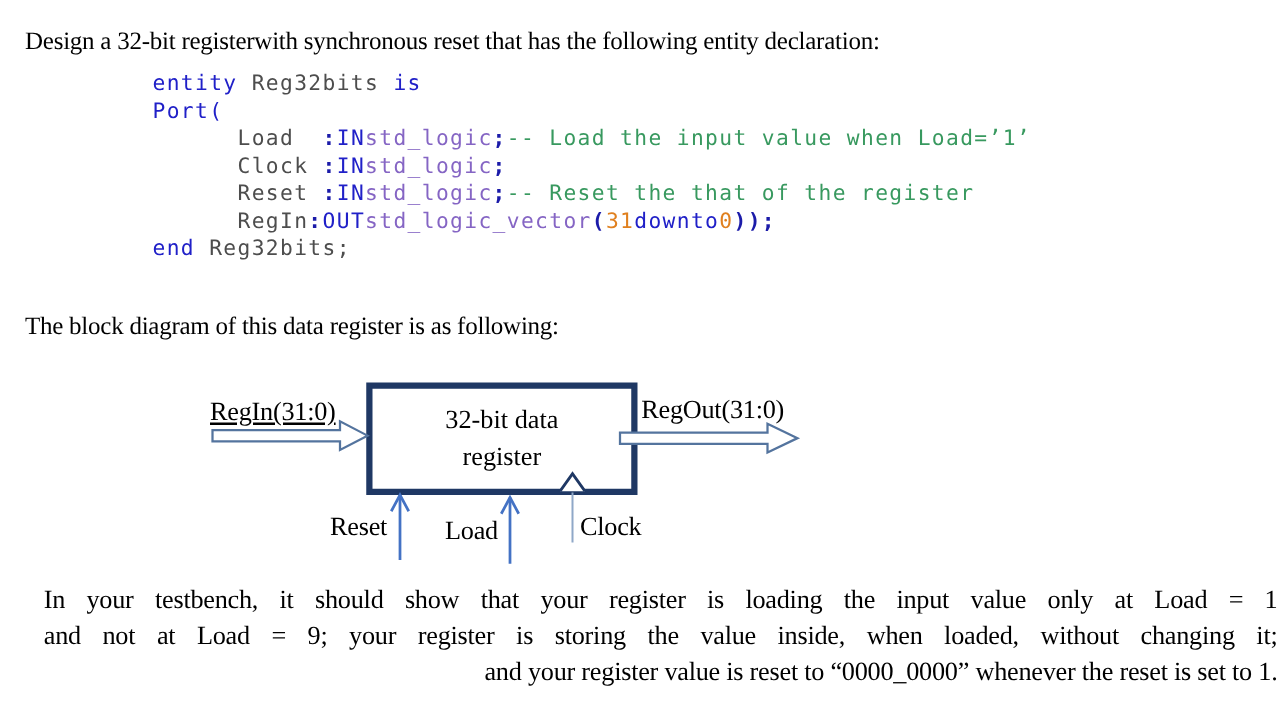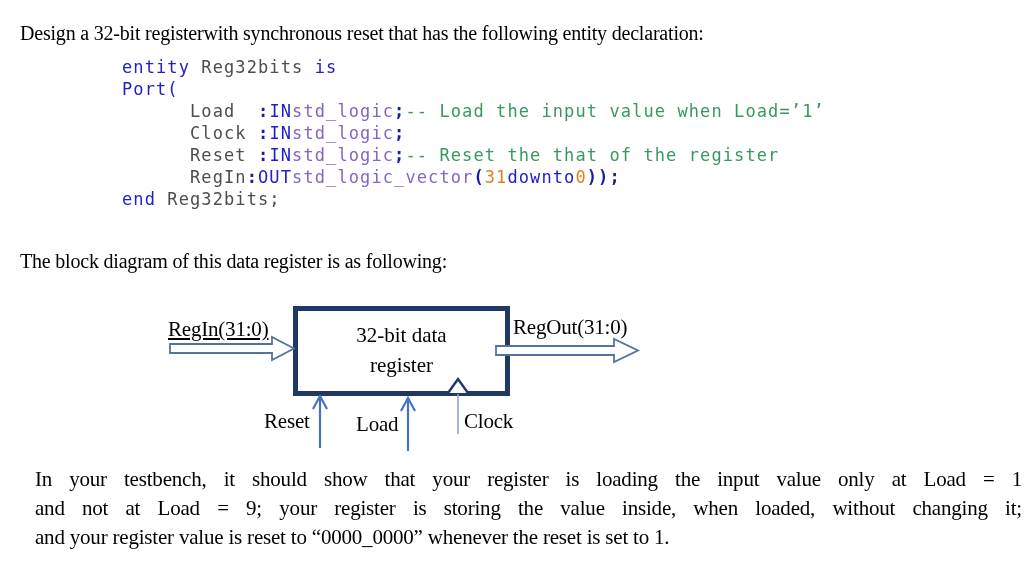--- a/index.html
+++ b/index.html
@@ -36,21 +36,21 @@
   .lbl-clock{left:464px;top:119px;}
   .box-text{
     left:298px;top:22px;width:207px;height:75px;
     display:flex;flex-direction:column;align-items:center;justify-content:center;
     font-size:21px;line-height:30px;text-align:center;
   }
 
   
   .outro{left:20px;top:465px;width:987px;font-size:21px;line-height:29px;letter-spacing:-0.2px;margin-left:15px;}
   .outro .jline{text-align:justify;text-align-last:justify;white-space:normal;}
-  .outro .lastline{text-align:left;}
+  .outro .lastline{text-align:right;}
 </style>
 </head>
 <body>
 
 <div class="abs intro">Design a 32-bit registerwith synchronous reset that has the following entity declaration:</div>
 
 <div class="abs code" id="code-block">
     <div class="code-line"><span class="tok-kw">entity</span><span class="tok-id"> Reg32bits </span><span class="tok-kw">is</span></div>
     <div class="code-line"><span class="tok-kw">Port(</span></div>
     <div class="code-line"><span class="tok-id">      Load  </span><span class="tok-pun">:</span><span class="tok-kw">IN</span><span class="tok-ty">std_logic</span><span class="tok-pun">;</span><span class="tok-com">-- Load the input value when Load=’1’</span></div>

